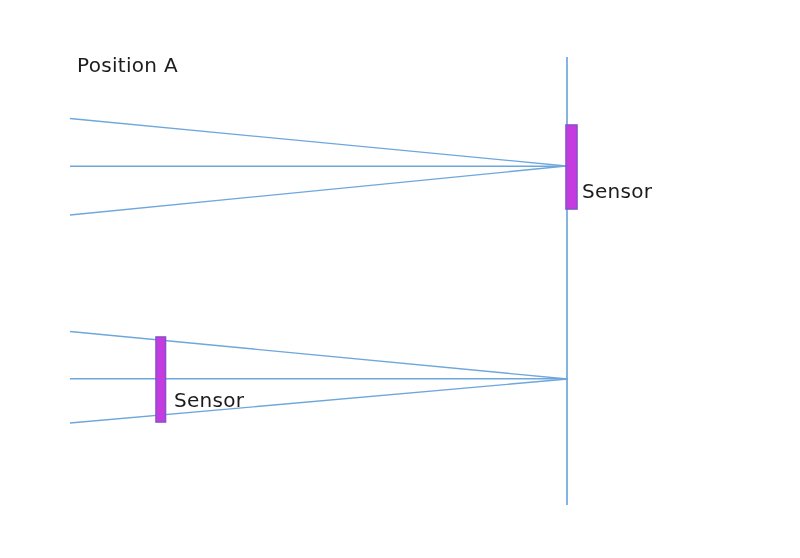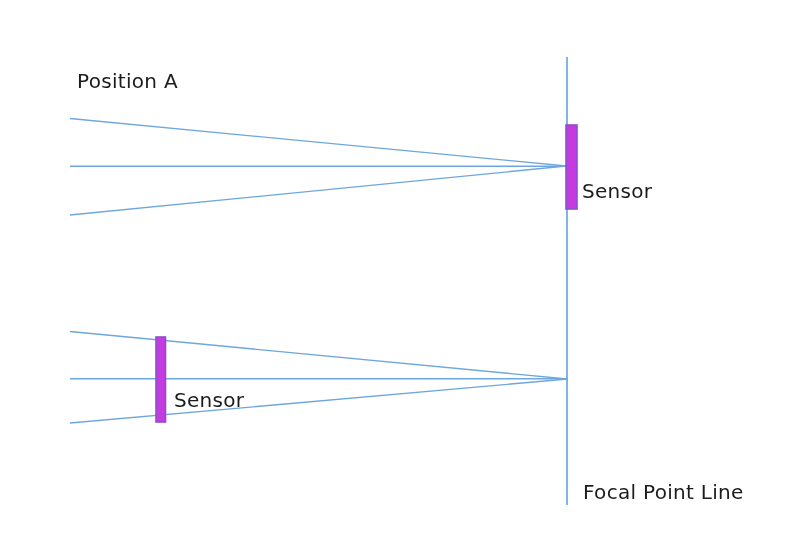--- a/index.html
+++ b/index.html
@@ -52,22 +52,21 @@
       <line x1="70" y1="331.5" x2="567.5" y2="379" stroke-width="1.3" fill="none" stroke="#6EA7DC"></line>
       <line x1="70" y1="378.8" x2="567.5" y2="378.8" stroke-width="1.5" fill="none" stroke="#6EA7DC"></line>
       <line x1="70" y1="423" x2="567.5" y2="379" stroke-width="1.3" fill="none" stroke="#6EA7DC"></line>
     </g>
 
     <rect x="566" y="125" width="11" height="84" stroke-width="1.6" fill="#C43BE0" stroke="#8D50C8"></rect>
 
     <rect x="156" y="337" width="9.5" height="85" stroke-width="1.6" fill="#C43BE0" stroke="#8D50C8"></rect>
   </svg>
 
-  <div class="label label-position-a" style="color: rgb(28, 28, 28); margin-top: 16px;">Position A</div>
+  <div class="label label-position-a" style="color: rgb(28, 28, 28);">Position A</div>
 
   <div class="label label-sensor-a" style="color: rgb(28, 28, 28);">Sensor</div>
 
 
   <div class="label label-sensor-b" style="color: rgb(28, 28, 28);">Sensor</div>
 
-  <div class="label label-focal-line" style="color: rgb(28, 28, 28);">Focal Point Line</div>
 
 </div>
 
 </body></html>

